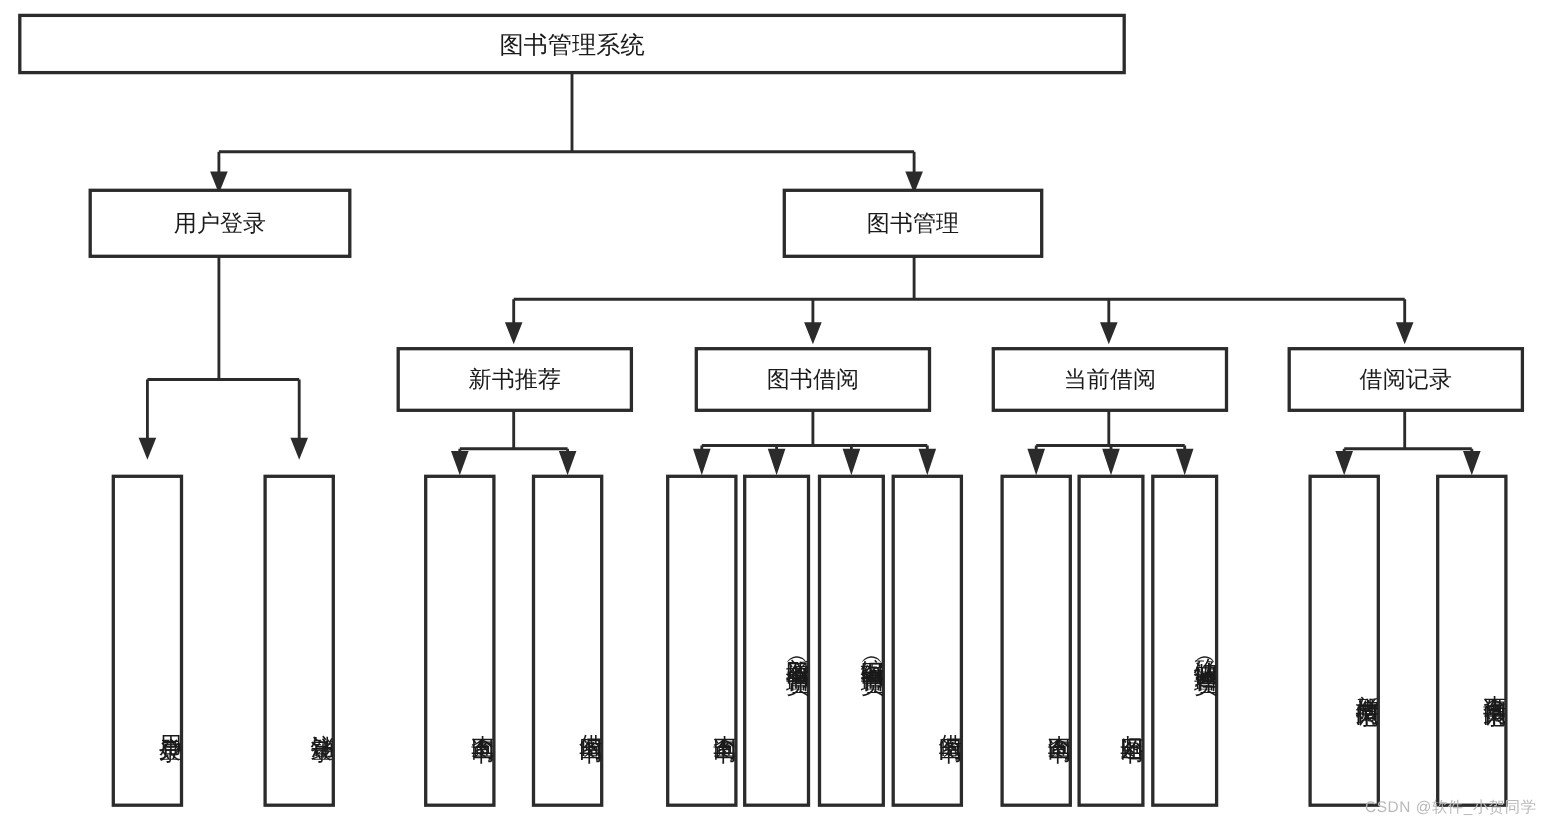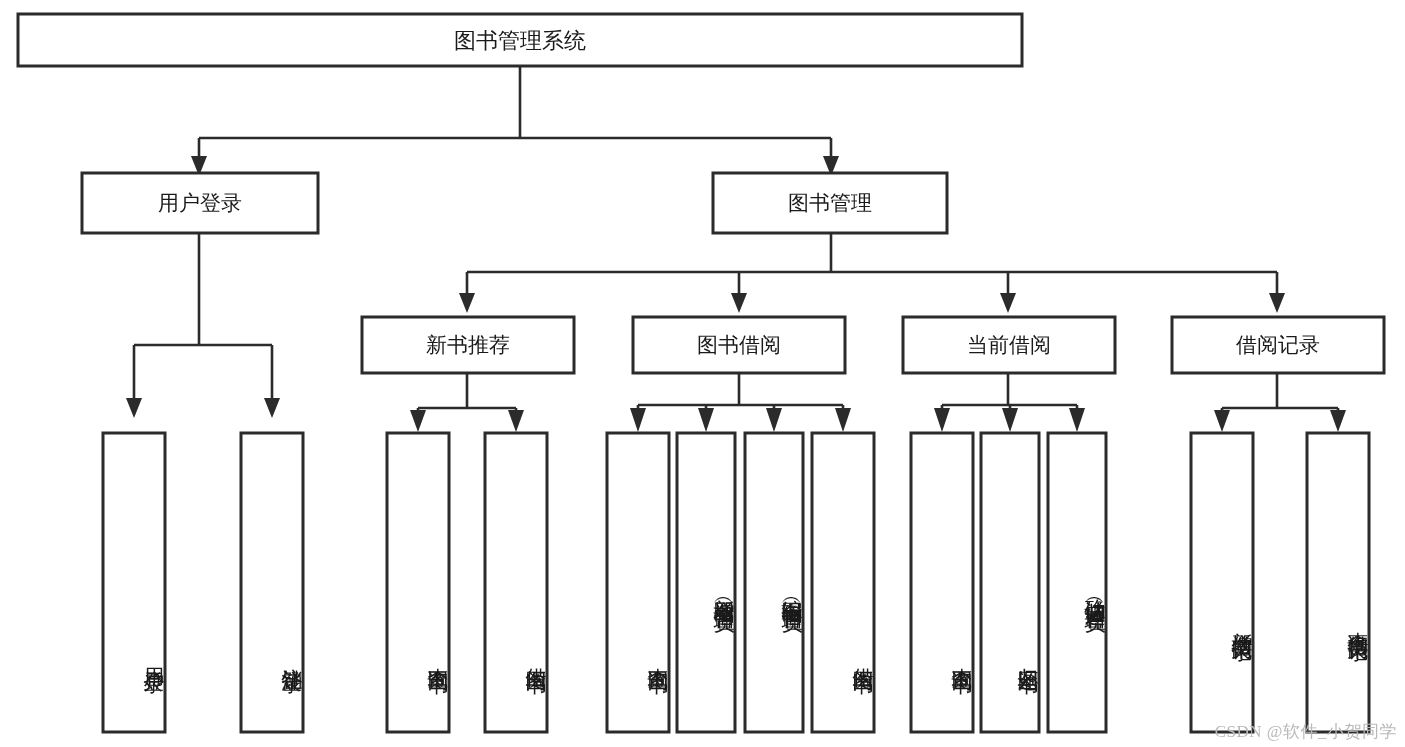--- a/index.html
+++ b/index.html
@@ -72,22 +72,22 @@
     white-space: nowrap;
     display: flex;
     align-items: flex-start;
     justify-content: center;
     pointer-events: none;
   }
   .watermark {
     position: absolute;
     right: 8px;
     bottom: 4px;
-    font-family: Liberation Serif, serif;
-    font-size: 17px;
+    font-family: Liberation Sans, sans-serif;
+    font-size: 14px;
     color: #b9b9b9;
     white-space: nowrap;
     letter-spacing: 0.5px;
   }
 </style>
 </head>
 <body>
 
 <div id="diagram-root">
 

